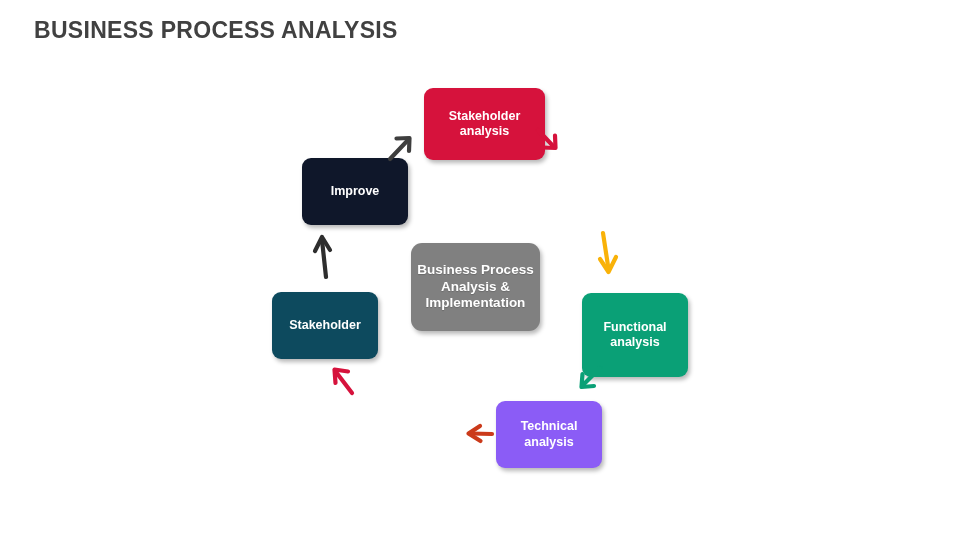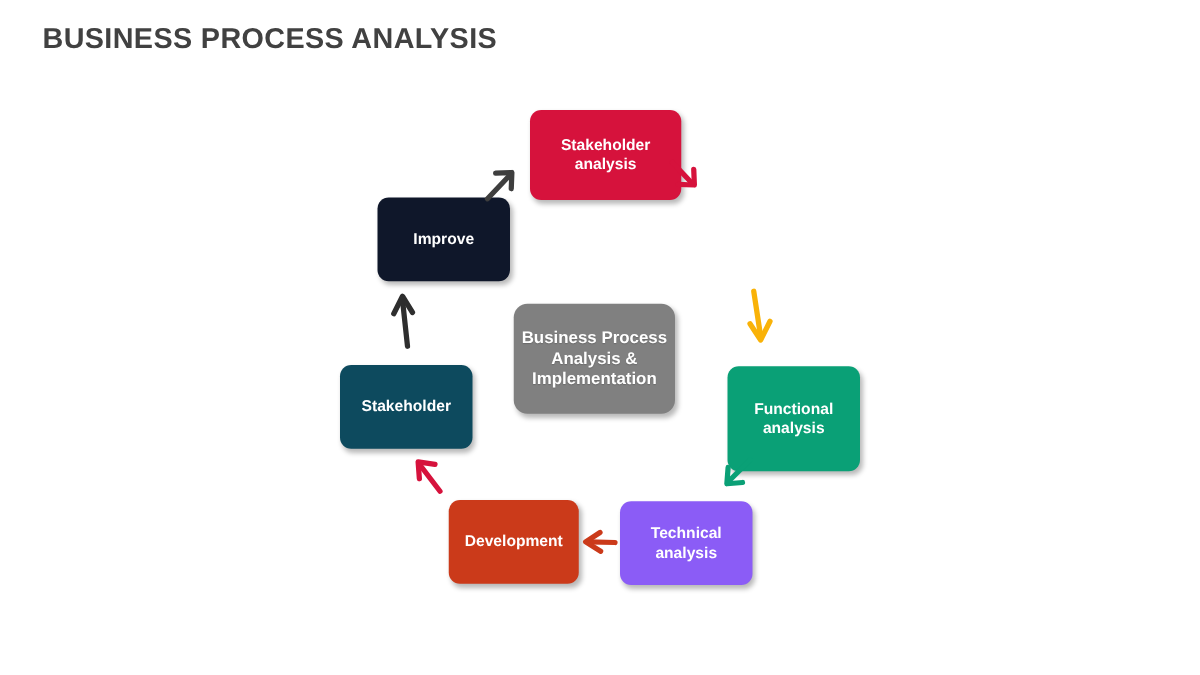--- a/index.html
+++ b/index.html
@@ -92,23 +92,20 @@
   <div class="node" style="left:582px; top:293px; width:106px; height:84px; background:#0AA076;">
     <span class="label">Functional
 analysis</span>
   </div>
 
   <div class="node" style="left:496px; top:401px; width:106px; height:67px; background:#8b5cf6;">
     <span class="label">Technical
 analysis</span>
   </div>
 
-  <div class="node" style="left:359px; top:400px; width:104px; height:67px; background:#CB3A1A;">
-    <span class="label">Development</span>
-  </div>
 
   <div class="node" style="left:272px; top:292px; width:106px; height:67px; background:#0D4A5E;">
     <span class="label">Stakeholder</span>
   </div>
 
   <div class="node" style="left:302px; top:158px; width:106px; height:67px; background:#0f172a;align-items:center;">
     <span class="label">Improve</span>
   </div>
 
   <div class="arrow" style="left:536px; top:128px;">

